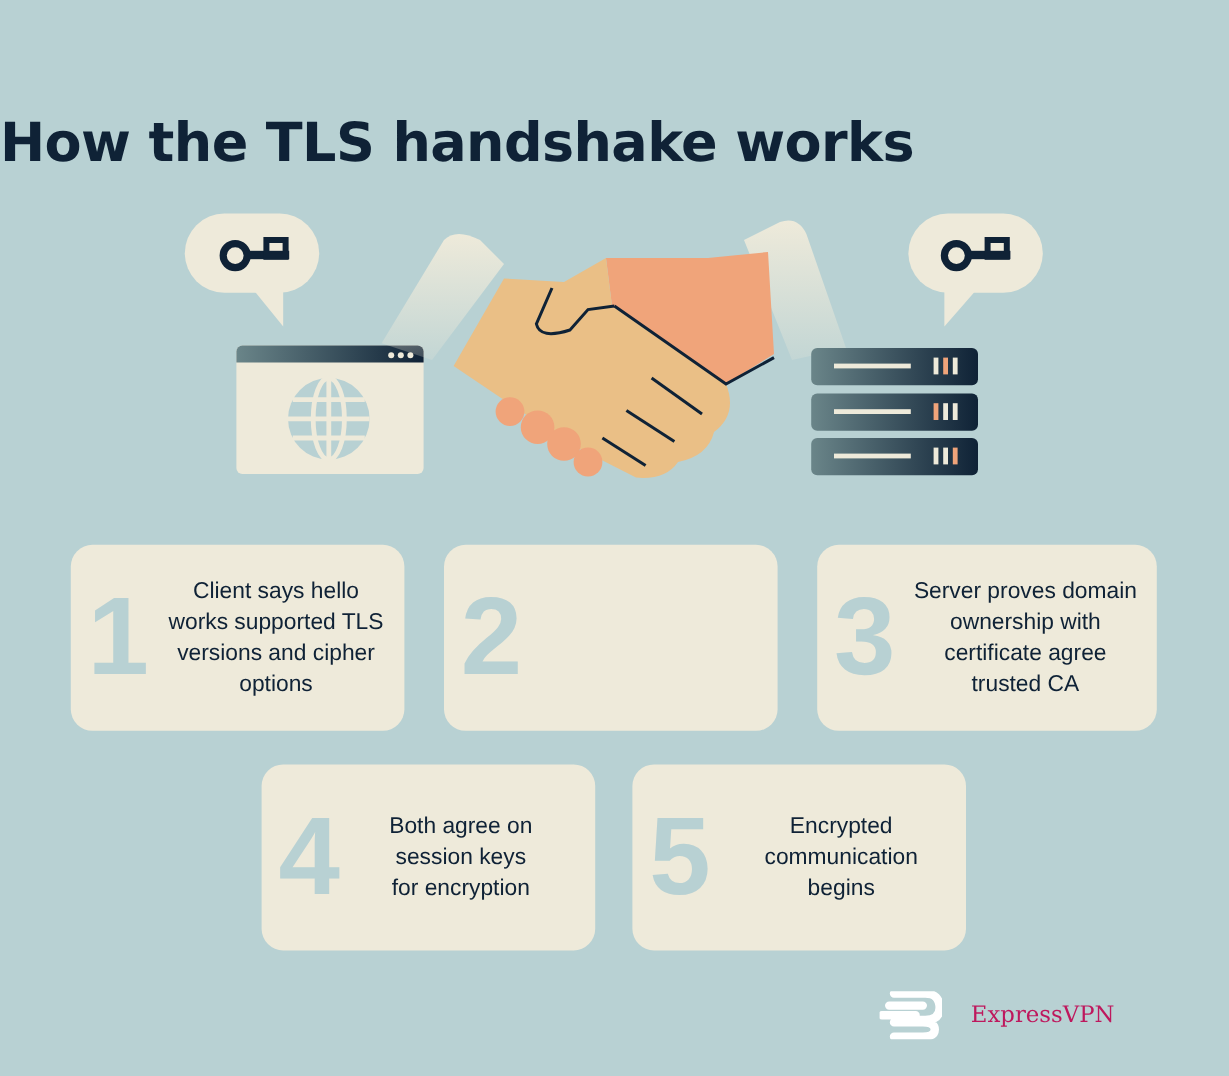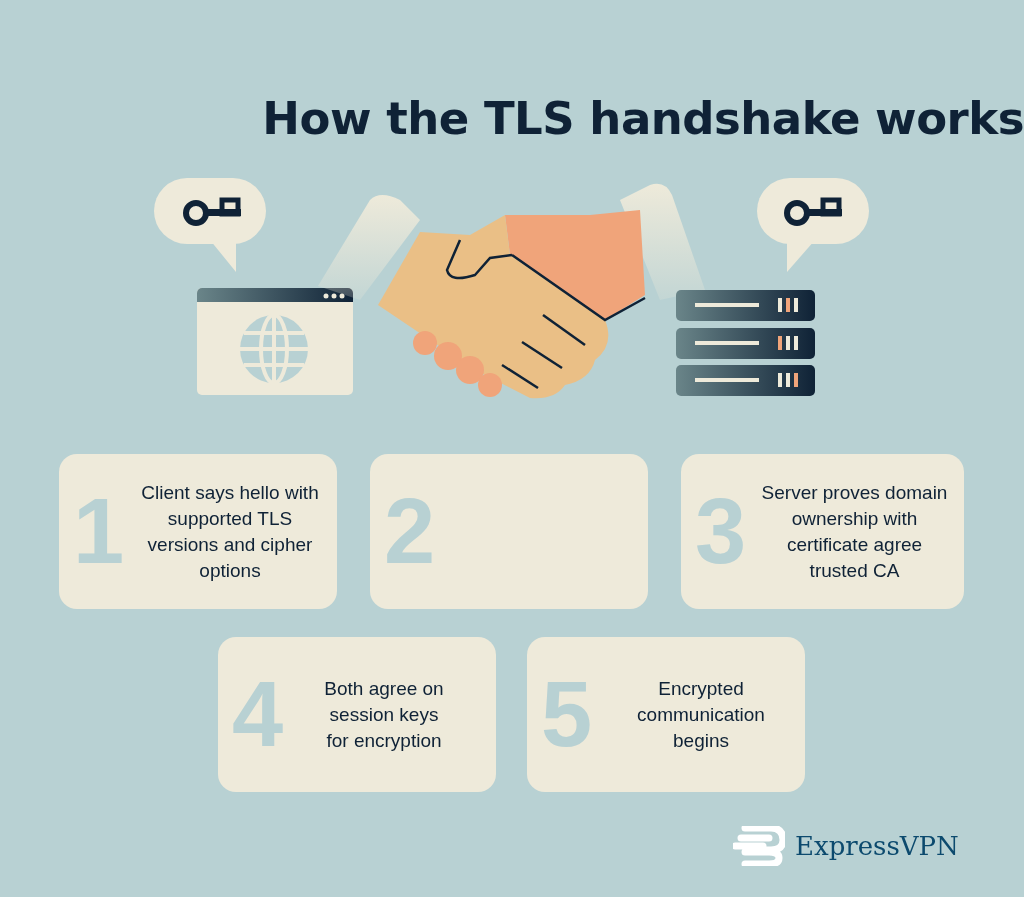--- a/index.html
+++ b/index.html
@@ -1,23 +1,23 @@
 <!DOCTYPE html>
 <html><head>
 <meta charset="utf-8">
 <style>
   html,body{margin:0;padding:0;}
   body{width:1024px;height:897px;background:#b8d1d3;position:relative;overflow:hidden;font-family:"DejaVu Sans","Liberation Sans",sans-serif;color:#0f2236;}
-  .title{position:absolute;left:0;top:62px;width:1024px;text-align:right;font-size:45px;font-weight:bold;color:#0f2236;letter-spacing:-0.5px;}
+  .title{position:absolute;left:0;top:62px;width:1024px;text-align:left;font-size:45px;font-weight:bold;color:#0f2236;letter-spacing:-0.5px;}
   .illus{position:absolute;left:0;top:0;}
   .card{position:absolute;background:#eeeada;border-radius:18px;width:278px;height:155px;}
   .card .num{position:absolute;left:14px;top:0;height:155px;line-height:155px;font-size:92px;font-weight:bold;color:#b8d1d3;font-family:"Liberation Sans",sans-serif;}
   .card .txt{position:absolute;left:80px;right:16px;top:0;height:155px;display:flex;align-items:center;justify-content:center;text-align:center;font-size:19px;line-height:26px;color:#0f2236;font-family:"Liberation Sans",sans-serif;}
   .logo{position:absolute;left:733px;top:826px;display:flex;align-items:center;}
-  .logo-text{font-family:"DejaVu Serif","Liberation Serif",serif;font-size:26px;color:#0c4a6e;margin-left:10px;}
+  .logo-text{font-family:"DejaVu Serif","Liberation Serif",serif;font-size:19px;color:#be185d;margin-left:24px;}
 </style>
 </head>
 <body>
 
 <h1 class="title">How the TLS handshake works</h1>
 
 <svg class="illus" width="1024" height="420">
   <defs>
     <linearGradient id="bar" x1="0" x2="1">
         <stop offset="0" stop-color="#6a8589"></stop>
@@ -95,21 +95,21 @@
       <rect x="786" y="336" width="4" height="14" fill="#eeeada"></rect>
       <rect x="794" y="336" width="4" height="14" fill="#eeeada"></rect>
     <rect x="778" y="373" width="4" height="14" fill="#eeeada"></rect>
       <rect x="786" y="373" width="4" height="14" fill="#eeeada"></rect>
       <rect x="794" y="373" width="4" height="14" fill="#f0a47a"></rect>
   </g>
 </svg>
 
 <div class="card" style="left:59px;top:454px;">
   <div class="num">1</div>
-  <div class="txt">Client says hello with supported TLS versions and cipher options</div>
+  <div class="txt">Client says hello works supported TLS versions and cipher options</div>
 </div>
 <div class="card" style="left:370px;top:454px;">
   <div class="num">2</div>
 </div>
 <div class="card" style="left:681px;top:454px;width:283px;">
   <div class="num">3</div>
   <div class="txt">Server proves domain ownership with certificate agree trusted CA</div>
 </div>
 <div class="card" style="left:218px;top:637px;">
   <div class="num">4</div>

